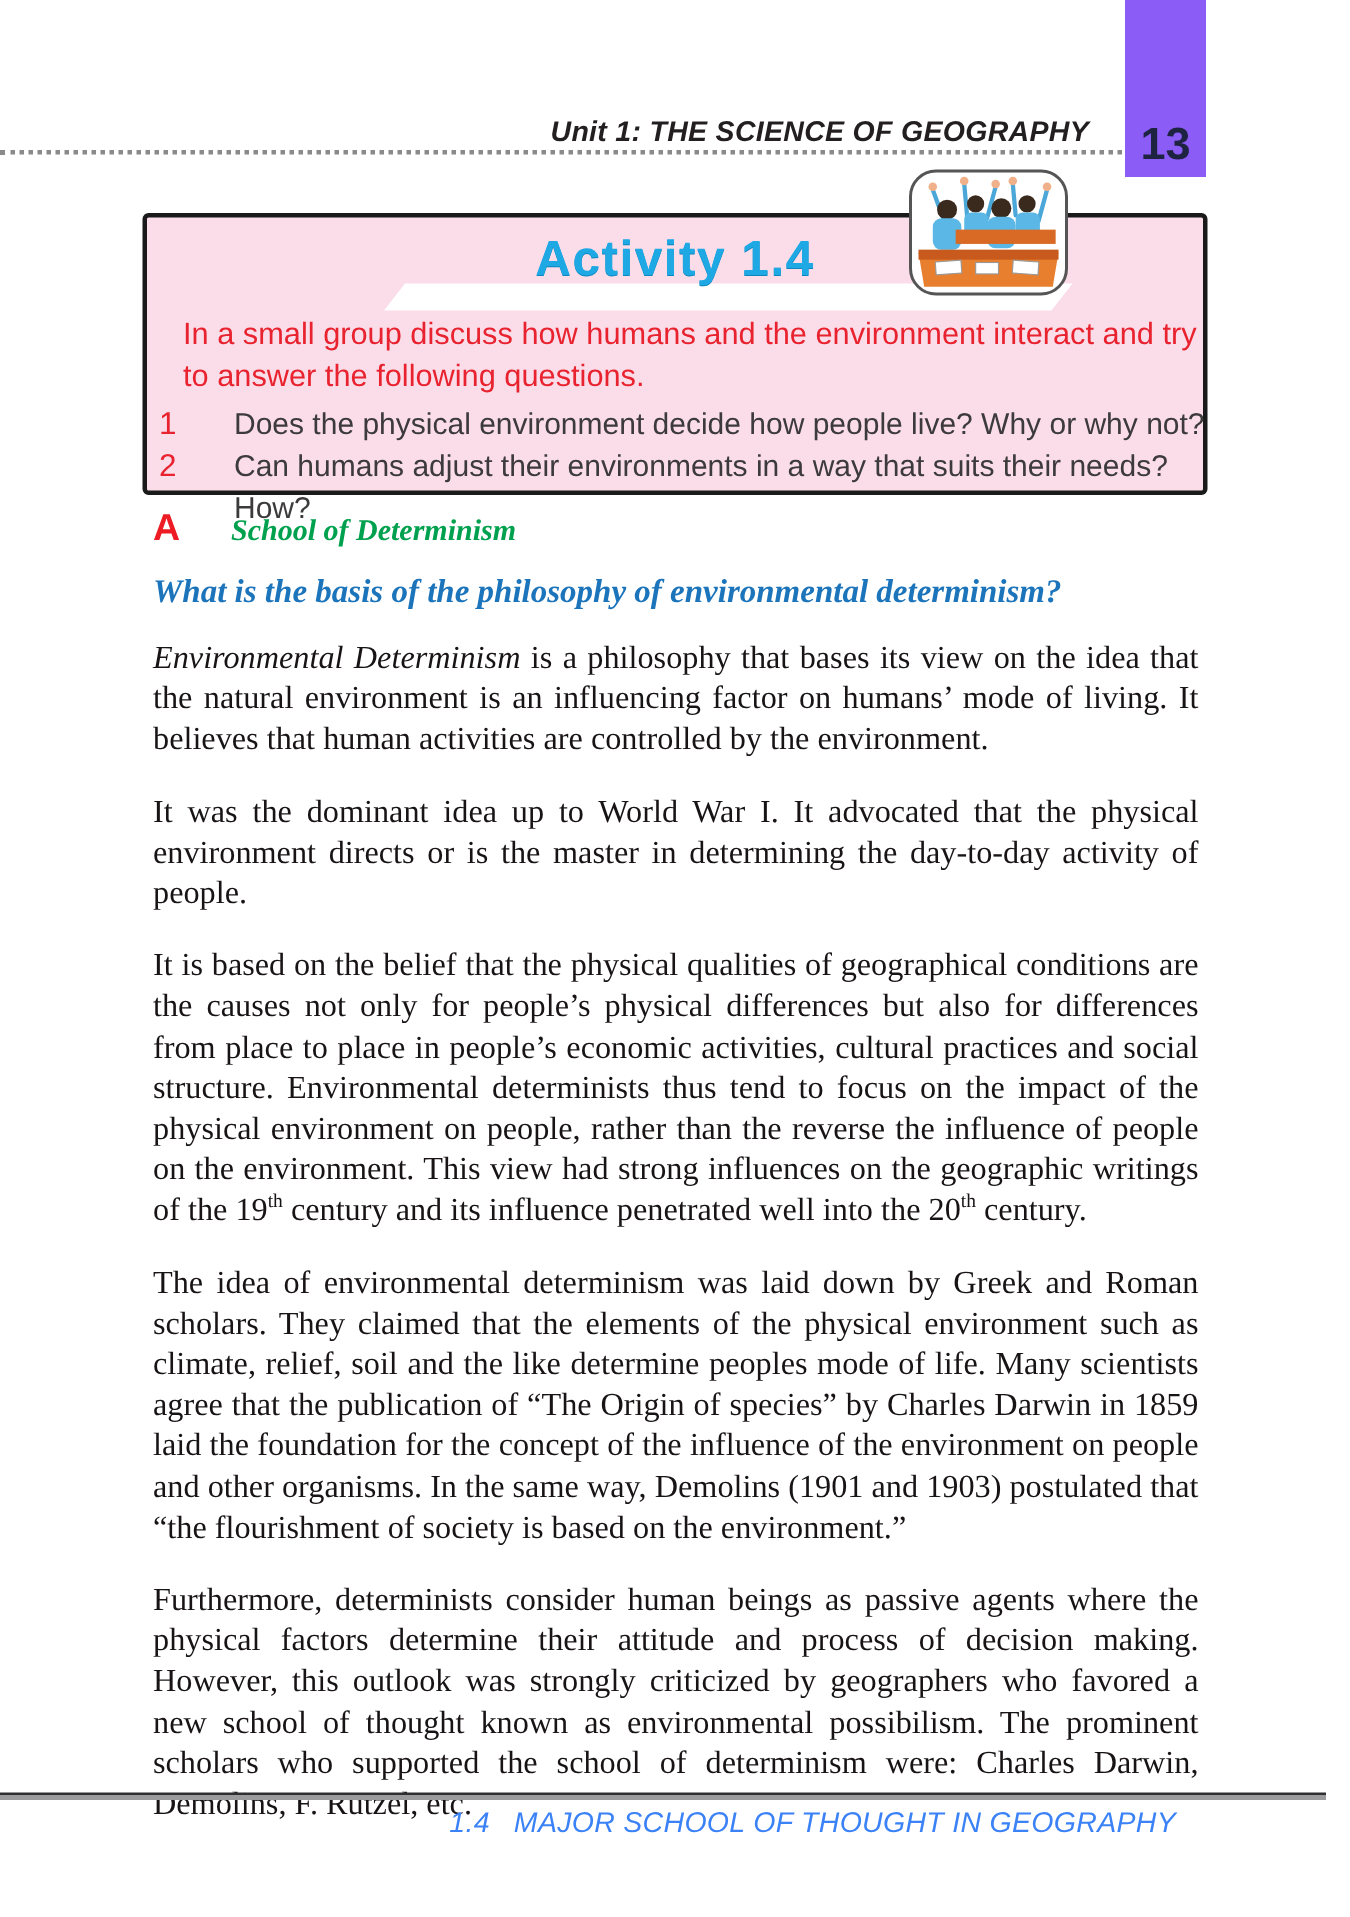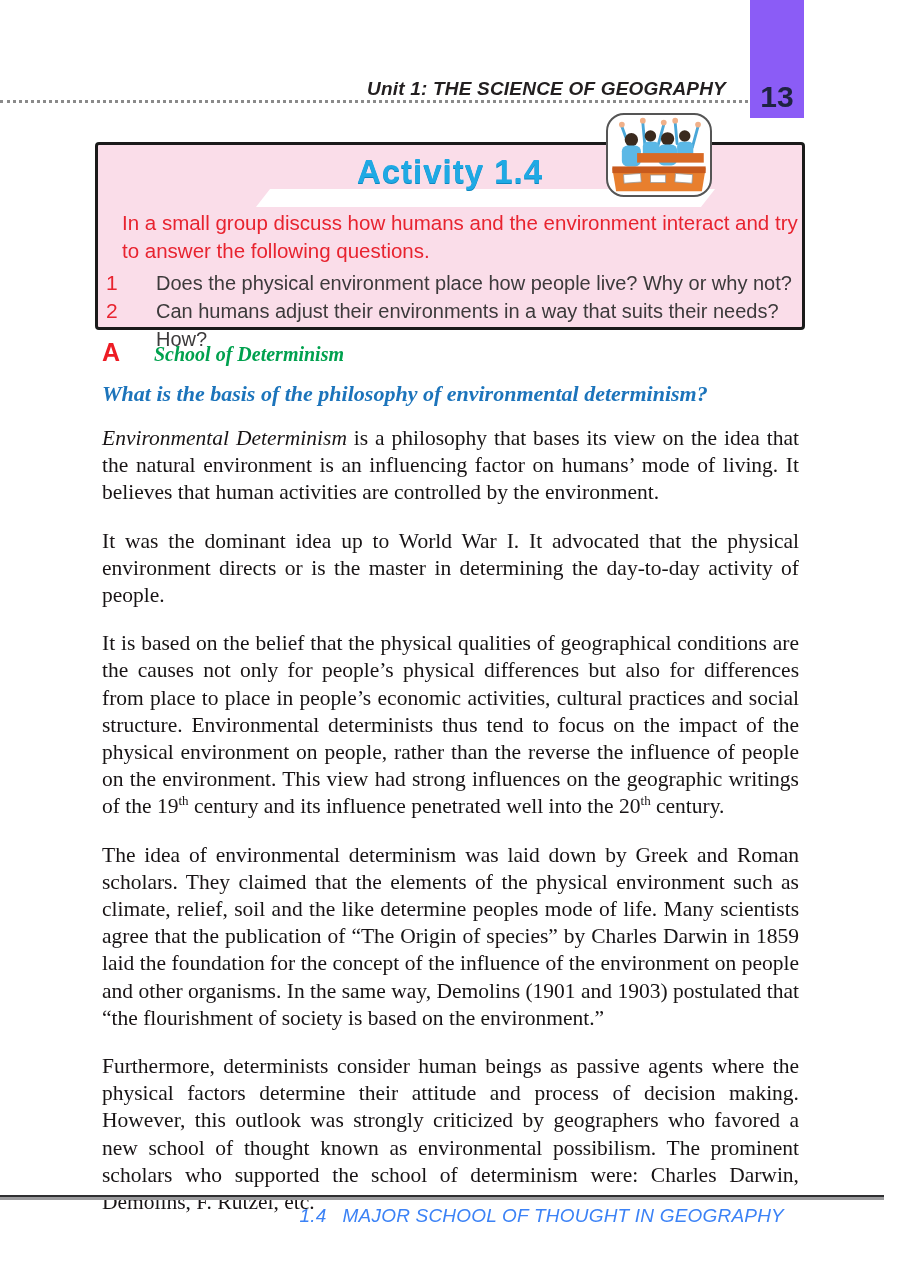--- a/index.html
+++ b/index.html
@@ -206,21 +206,21 @@
     <span>13</span>
   </div>
 
   <div class="activity-box">
     <div class="activity-swoosh"></div>
     <div class="activity-title">Activity 1.4</div>
     <div class="activity-intro">In a small group discuss how humans and the environment interact and try to answer the following questions.</div>
     <div class="activity-questions">
       <div class="aq-row">
         <span class="aq-num">1</span>
-        <span>Does the physical environment place how people live? Why or why not?</span>
+        <span>Does the physical environment decide how people live? Why or why not?</span>
       </div>
       <div class="aq-row">
         <span class="aq-num">2</span>
         <span>Can humans adjust their environments in a way that suits their needs? How?</span>
       </div>
     </div>
   </div>
 
   <div class="activity-icon">
     <svg viewBox="0 0 106 84" xmlns="http://www.w3.org/2000/svg">

